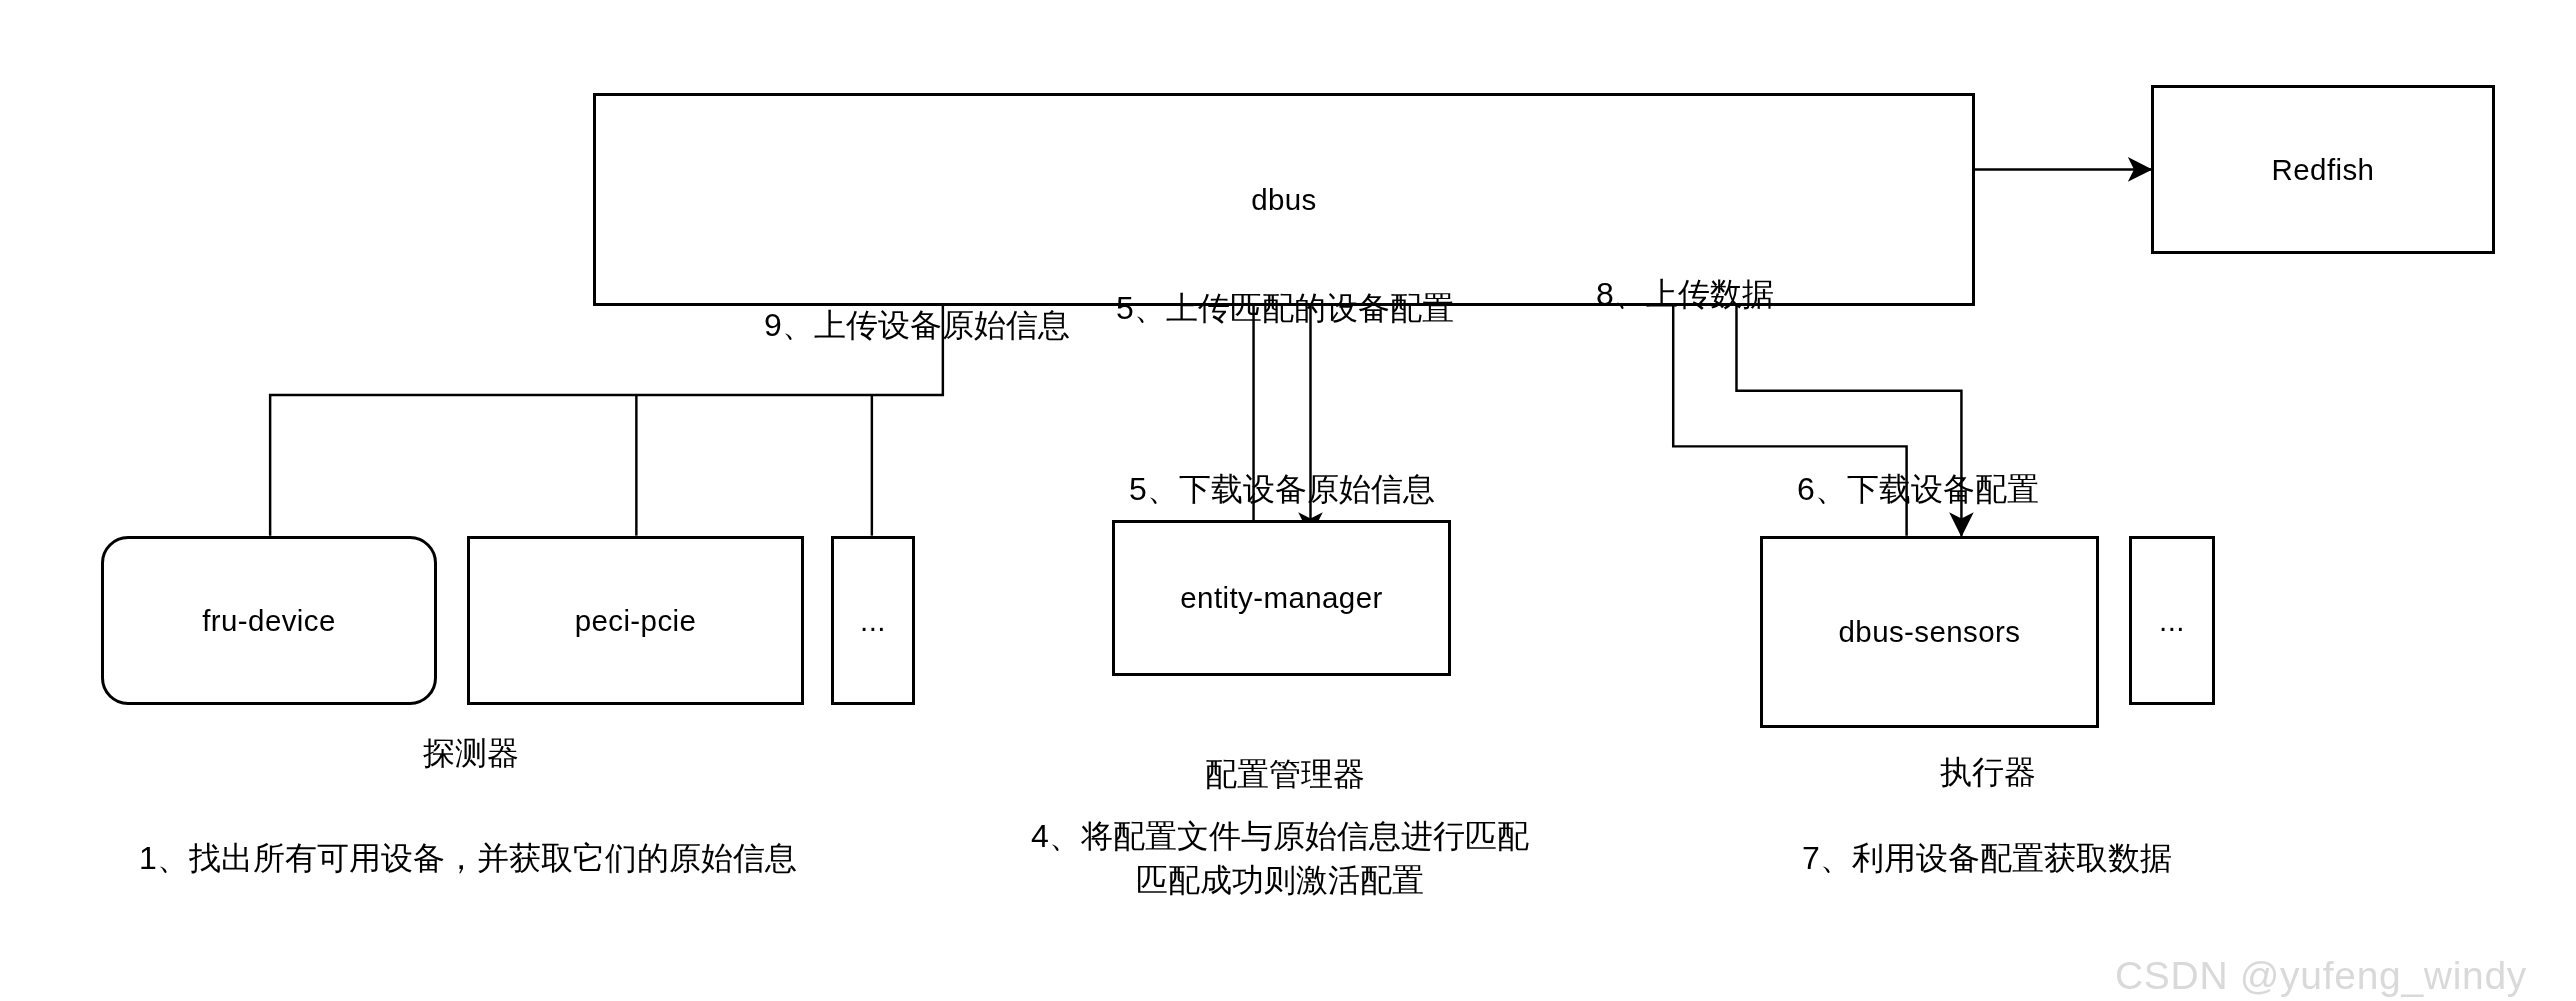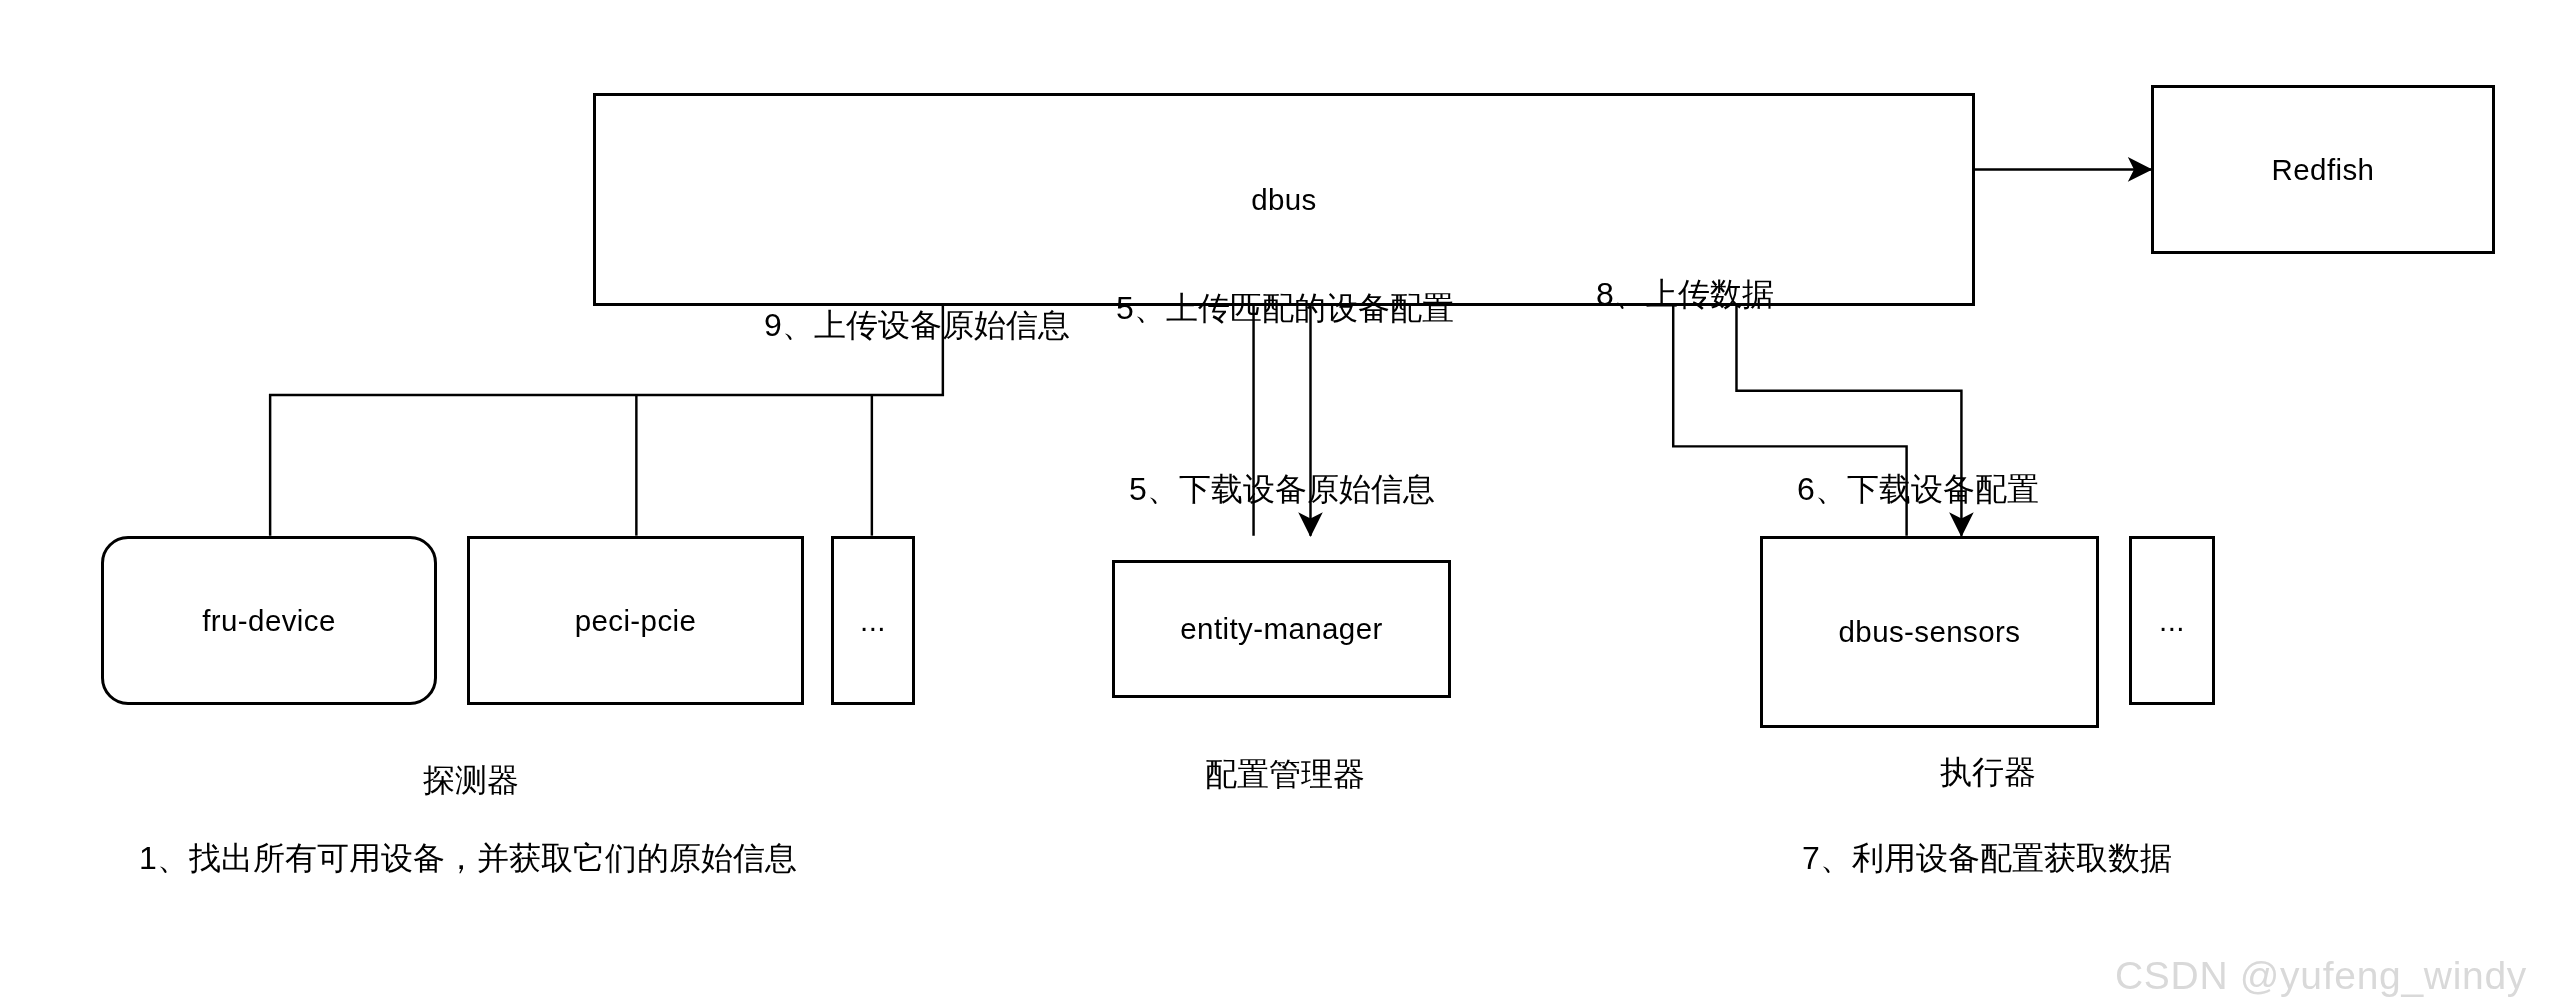--- a/index.html
+++ b/index.html
@@ -66,41 +66,45 @@
   </div>
 
   <div class="node" style="left:467px;top:536px;width:337px;height:169px;">
     <span>peci-pcie</span>
   </div>
 
   <div class="node" style="left:831px;top:536px;width:84px;height:169px;">
     <span>...</span>
   </div>
 
-  <div class="node" style="left:1112px;top:560px;width:339px;height:138px;">
+  <div class="node" style="left:1112px;top:520px;width:339px;height:156px;">
     <span>entity-manager</span>
   </div>
 
   <div class="node" style="left:1760px;top:536px;width:339px;height:192px;">
     <span>dbus-sensors</span>
   </div>
 
   <div class="node" style="left:2129px;top:536px;width:86px;height:169px;">
     <span>...</span>
   </div>
 
   <div class="lbl" style="left:917px;top:326px;">9、上传设备原始信息</div>
   <div class="lbl" style="left:1285px;top:309px;">5、上传匹配的设备配置</div>
   <div class="lbl" style="left:1685px;top:295px;">8、上传数据</div>
   <div class="lbl" style="left:1282px;top:490px;">5、下载设备原始信息</div>
   <div class="lbl" style="left:1918px;top:490px;">6、下载设备配置</div>
 
-  <div class="lbl" style="left:471px;top:781px;text-align:right;">探测器</div>
+  <div class="lbl" style="left:471px;top:754px;text-align:right;">探测器</div>
   <div class="lbl" style="left:1285px;top:775px;">配置管理器</div>
   <div class="lbl" style="left:1988px;top:773px;">执行器</div>
 
   <div class="lbl note" style="left:468px;top:859px;text-align:center;">1、找出所有可用设备，并获取它们的原始信息</div>
+  <div class="lbl note note-multi" style="left:1280px;top:858px;">
+    <div>4、将配置文件与原始信息进行匹配</div>
+    <div>匹配成功则激活配置</div>
+  </div>
   <div class="lbl note" style="left:1987px;top:859px;">7、利用设备配置获取数据</div>
 
   <div class="watermark" style="left:2321px;top:960px;">CSDN @yufeng_windy</div>
 
 </div>
 
 
 </body></html>

